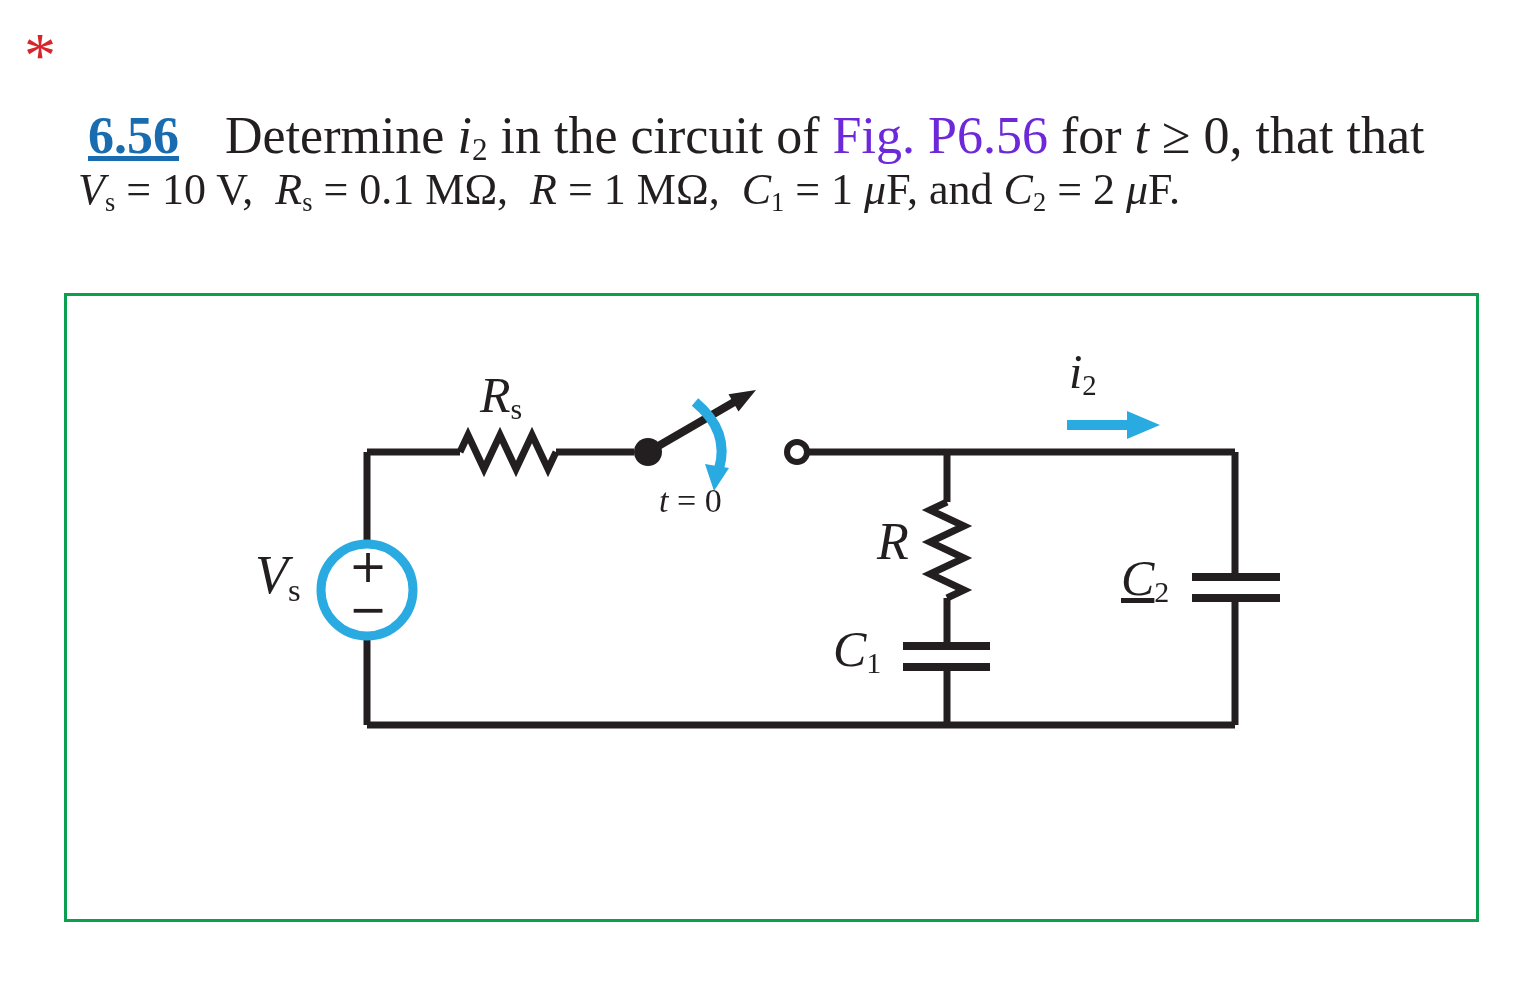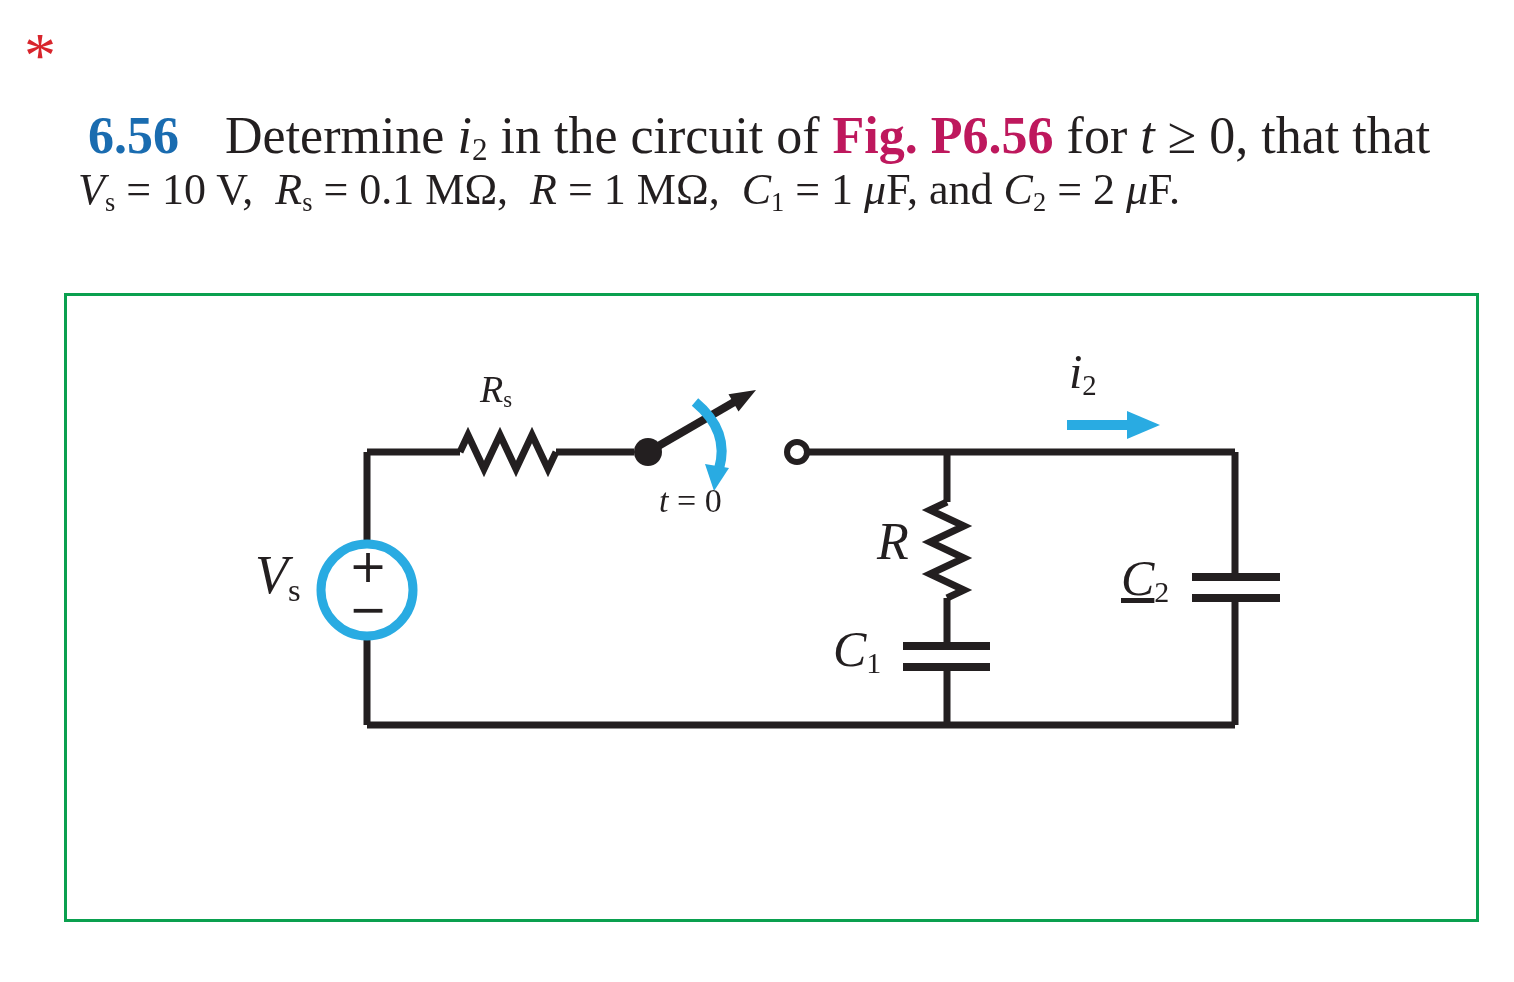--- a/index.html
+++ b/index.html
@@ -8,31 +8,31 @@
     font-family:"Liberation Serif","DejaVu Serif",serif;color:#231f20;
     overflow:hidden;
   }
   .abs{position:absolute;}
   .pre{white-space:pre;}
   .it{font-style:italic;}
   .sb{font-size:60%;font-style:normal;position:relative;top:0.24em;}
   
   #star{left:24px;top:24px;font-size:64px;color:#d8252c;line-height:1;}
   #line1{left:62px;top:54px;font-size:52px;line-height:1.05;}
-  #line1 .num{font-weight:bold;color:#1a6cb0;margin-right:46px;}
-  .figref{font-weight:bold;color:#be185d;}
+  #line1 .num{font-weight:bold;color:#1a6cb0;margin-right:46px;text-decoration:underline;}
+  .figref{font-weight:normal;color:#6d28d9;}
   #line2{left:56px;top:121px;font-size:44px;line-height:1.05;}
   
   #figbox{
     left:64px;top:293px;width:1415px;height:629px;box-sizing:border-box;
     border:3px solid #0aa04f;background:#ffffff;
   }
   #figbox svg{position:absolute;left:-3px;top:-3px;}
   .lbl{position:absolute;line-height:1;}
-  #lbl-rs{left:413px;top:74px;font-size:38px;}
+  #lbl-rs{left:413px;top:74px;font-size:50px;}
   #lbl-t0{left:592px;top:188px;font-size:34px;}
   #lbl-r{left:810px;top:220px;font-size:52px;}
   #lbl-c1{left:766px;top:328px;font-size:50px;text-align:center;}
   #lbl-c2{left:1054px;top:257px;font-size:50px;text-decoration:underline;}
   #lbl-vs{left:188px;top:252px;font-size:54px;}
   #lbl-i2{left:1002px;top:52px;font-size:48px;text-align:right;}
   #plus,#minus{
     width:44px;text-align:center;font-family:"DejaVu Sans","Liberation Sans",sans-serif;
     font-size:46px;font-weight:500;
   }

